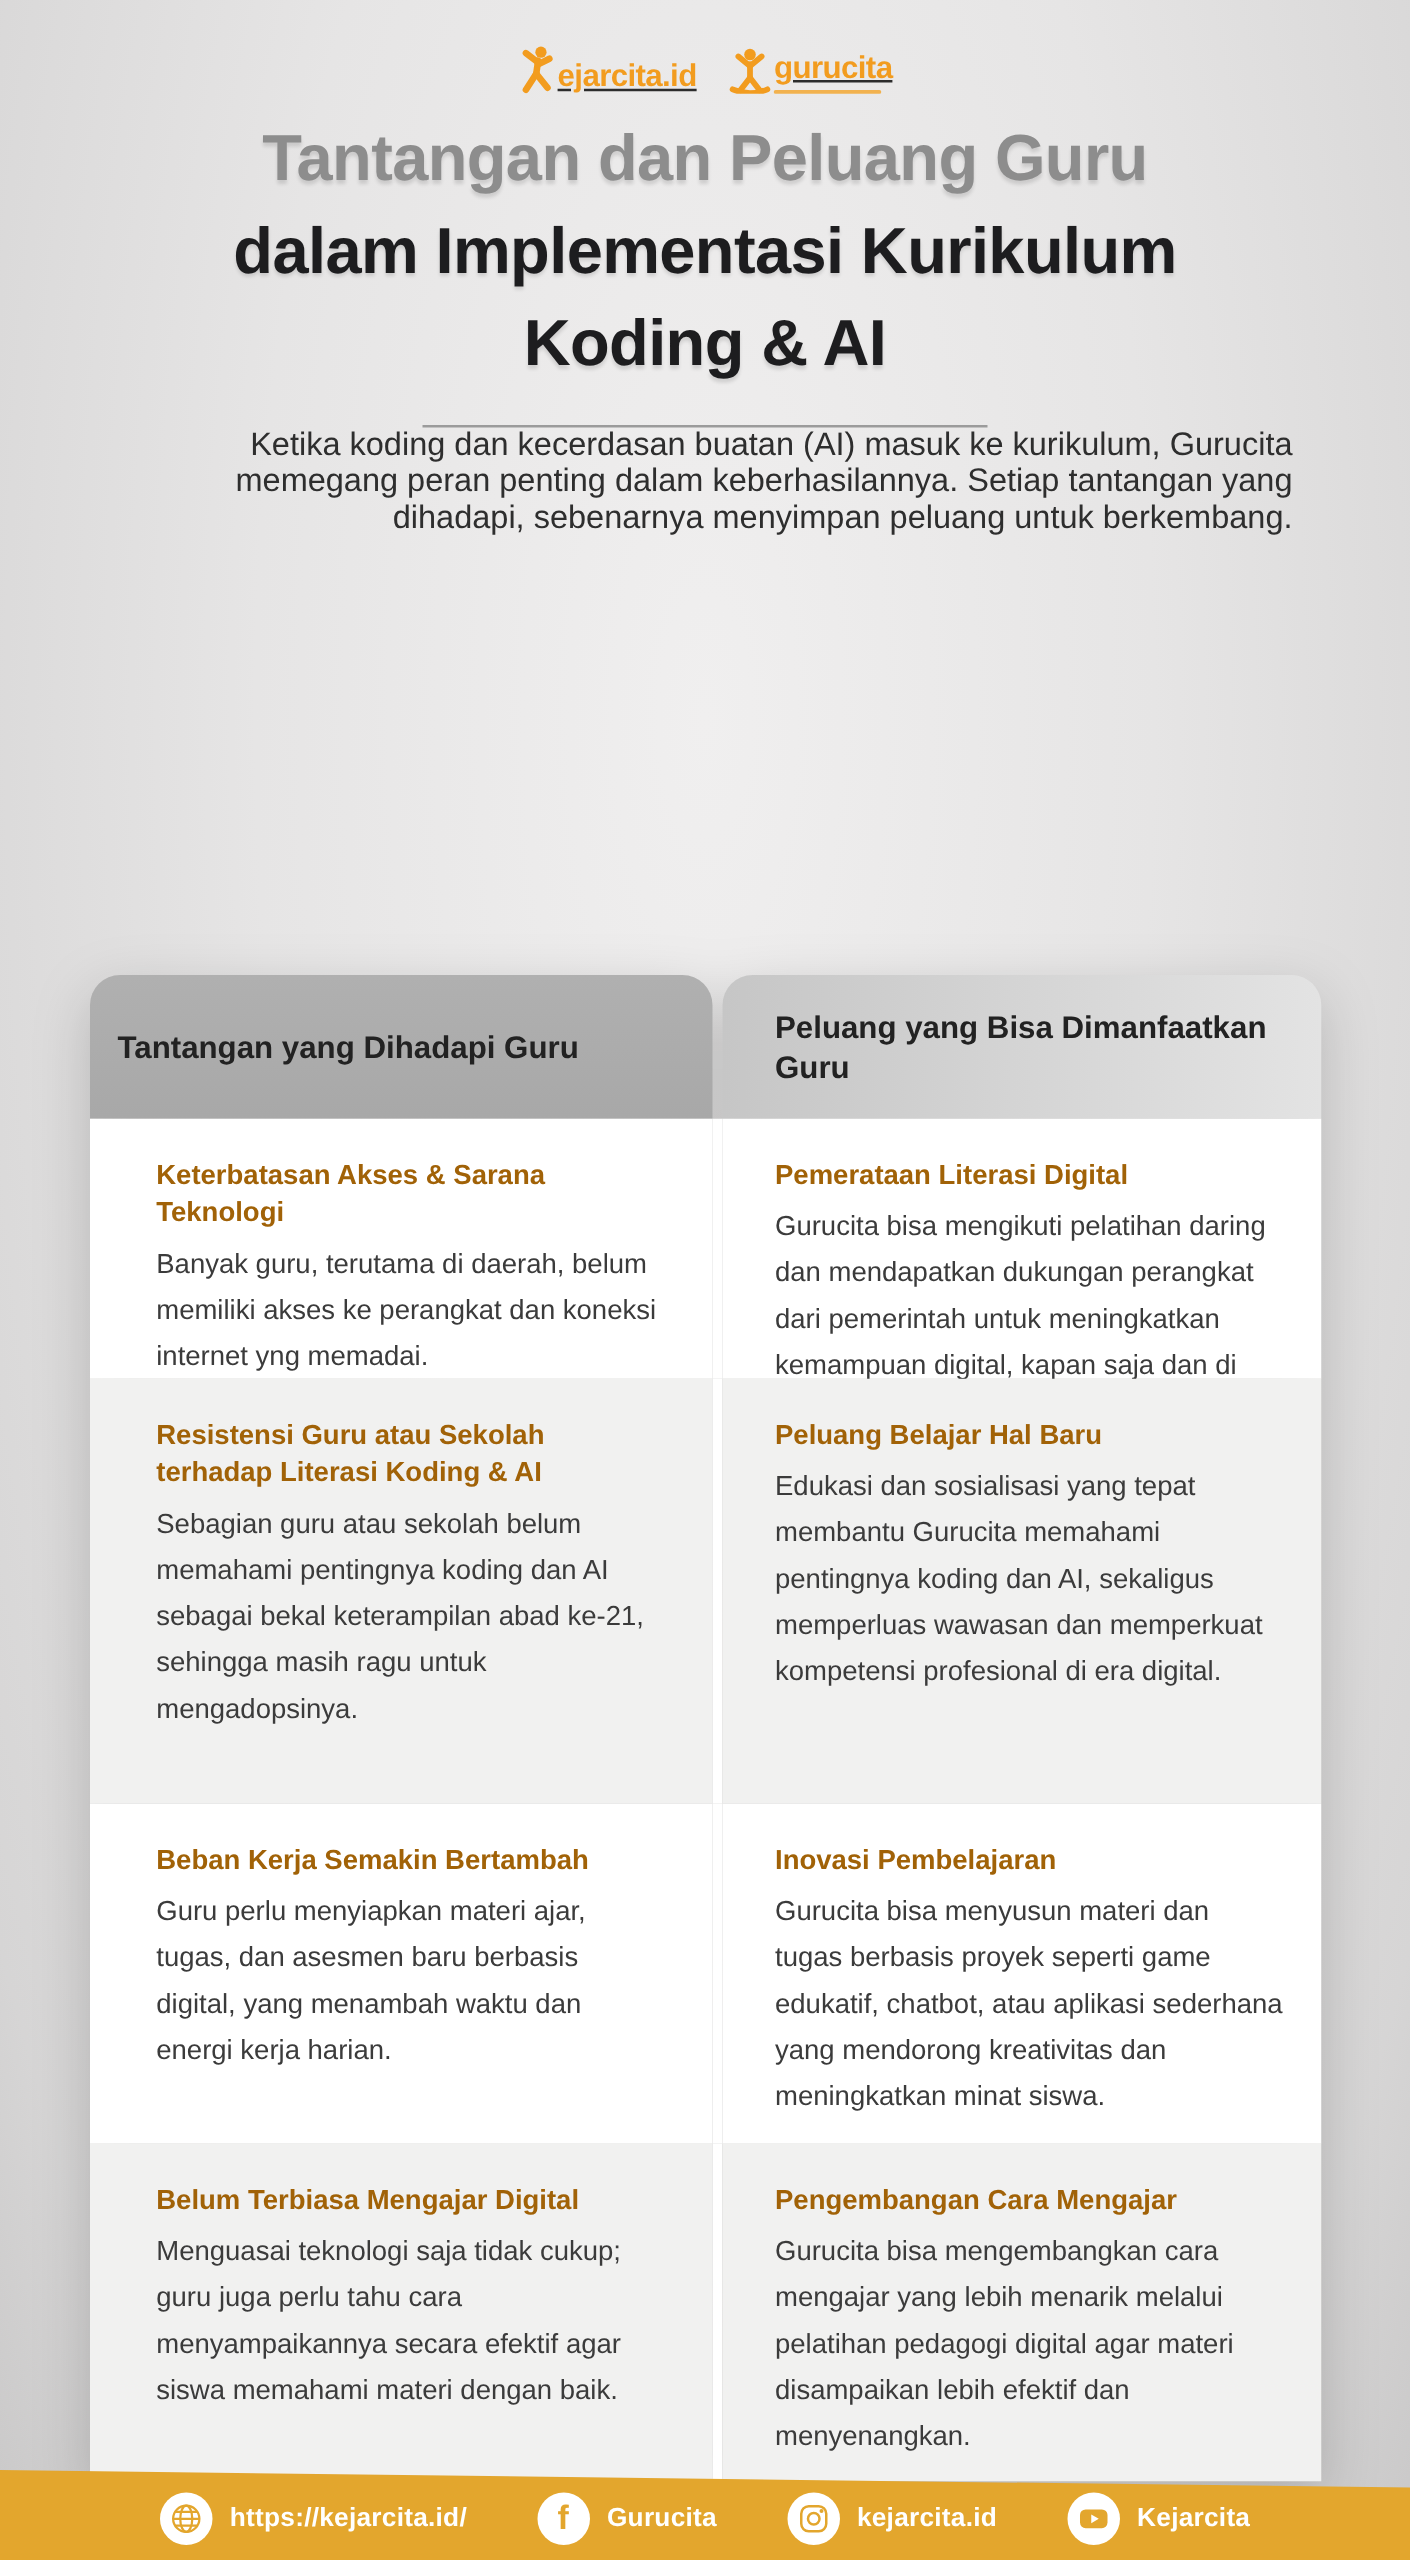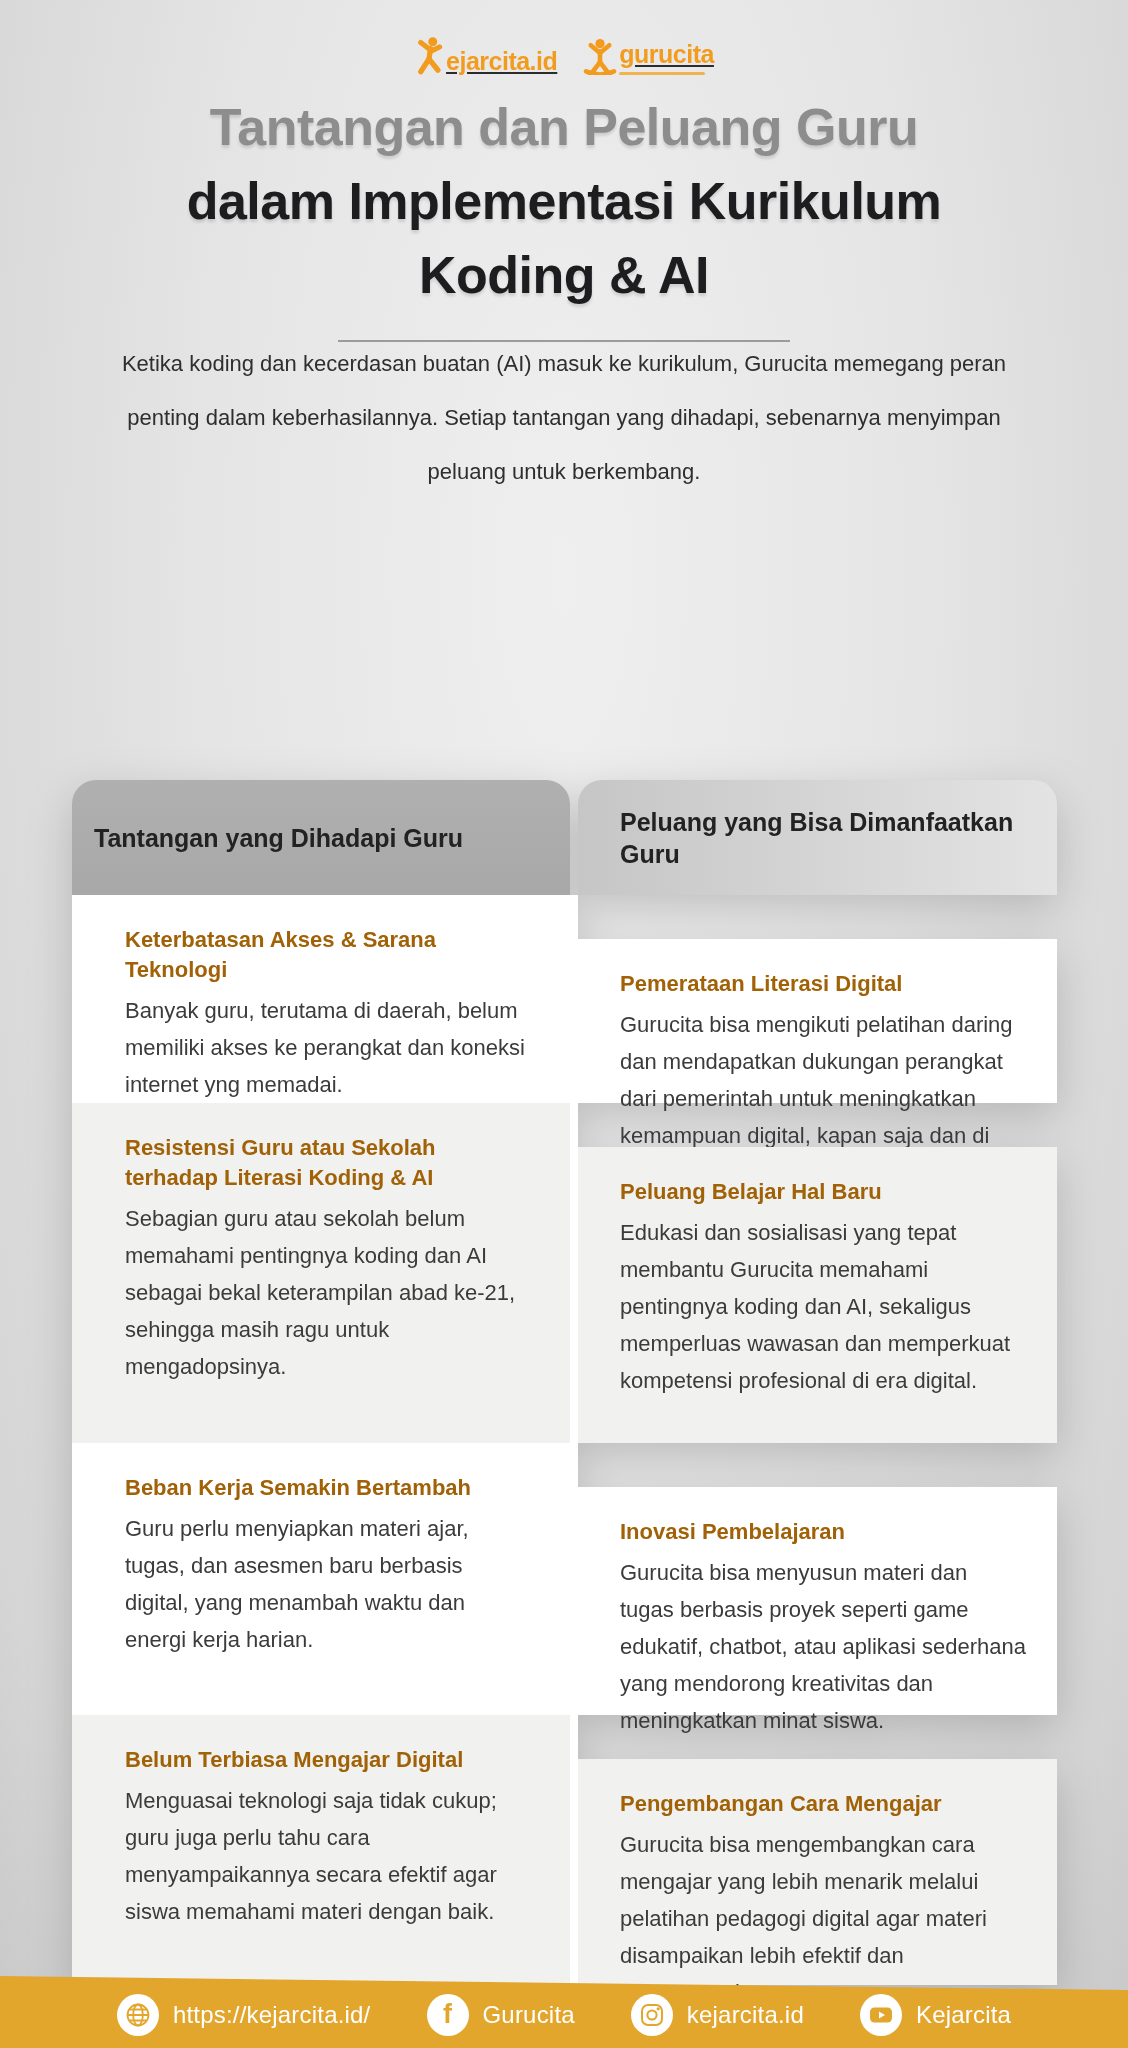--- a/index.html
+++ b/index.html
@@ -26,22 +26,22 @@
   .title-line{
     font-weight:bold;font-size:52px;line-height:58px;letter-spacing:-0.5px;
     text-shadow:0 3px 3px rgba(0,0,0,0.12);
   }
   .title-gray{color:#8d8d8d;margin-top:12px;}
   .title-dark{color:#1d1d1f;margin-top:16px;}
   .divider{width:452px;height:2px;background:#9b9b9b;margin:36px auto 0 auto;}
   
   .intro1{
     position:absolute;top:315px;left:50%;transform:translateX(-50%);
-    width:940px;text-align:center;
-    font-size:22px;line-height:54px;color:#2e2e2e;
+    width:940px;text-align:right;
+    font-size:26px;line-height:29px;color:#2e2e2e;
   }
   .intro2{
     position:absolute;top:488px;left:50%;transform:translateX(-50%);
     width:880px;text-align:center;
     font-size:26px;line-height:49px;color:#2e2e2e;
   }
   
   .card{
     position:absolute;top:780px;left:72px;
     width:985px;height:1205px;
@@ -57,39 +57,39 @@
     padding:42px 20px 0 22px;
   }
   .hdr-right{
     background:linear-gradient(90deg,#c6c6c6,#e3e3e3);
     border-radius:24px 24px 0 0;
     padding:26px 30px 0 42px;
   }
   .gapcell{background:#ffffff;}
   .gap-hdr{background:transparent;}
   .cell{padding:30px 42px 0 53px;}
-  .cell-right{padding:30px 30px 0 42px;margin-top:44px;}
+  .cell-right{padding:30px 30px 0 42px;}
   .bg-white{background:#ffffff;}
   .bg-gray{background:#f1f1f0;}
   .cell-title{font-weight:bold;font-size:22px;line-height:30px;color:#a16207;margin-bottom:7px;}
   .cell-body{font-size:22px;line-height:37px;color:#3b3b3b;}
   
   .footer{
     position:absolute;left:0;bottom:0;width:1128px;height:80px;
     background:#e3a62d;
     clip-path:polygon(0 8px, 100% 22px, 100% 100%, 0 100%);
     display:flex;justify-content:center;align-items:center;gap:56px;
     padding-top:14px;box-sizing:border-box;
   }
   .f-item{display:flex;align-items:center;gap:14px;}
   .f-circle{
     width:42px;height:42px;border-radius:50%;background:#ffffff;
     display:flex;align-items:center;justify-content:center;flex:0 0 auto;
   }
-  .f-label{color:#ffffff;font-size:24px;font-weight:400;letter-spacing:0.2px;}
+  .f-label{color:#ffffff;font-size:21px;font-weight:700;letter-spacing:0.2px;}
   .fb-f{color:#e3a62d;font-weight:bold;font-size:27px;line-height:1;transform:translateY(-1px);}
 </style>
 </head>
 <body>
 
 <div class="page">
 
   <div class="logo-row">
     <div class="brand">
       <svg width="30" height="40" viewBox="0 0 40 52">

